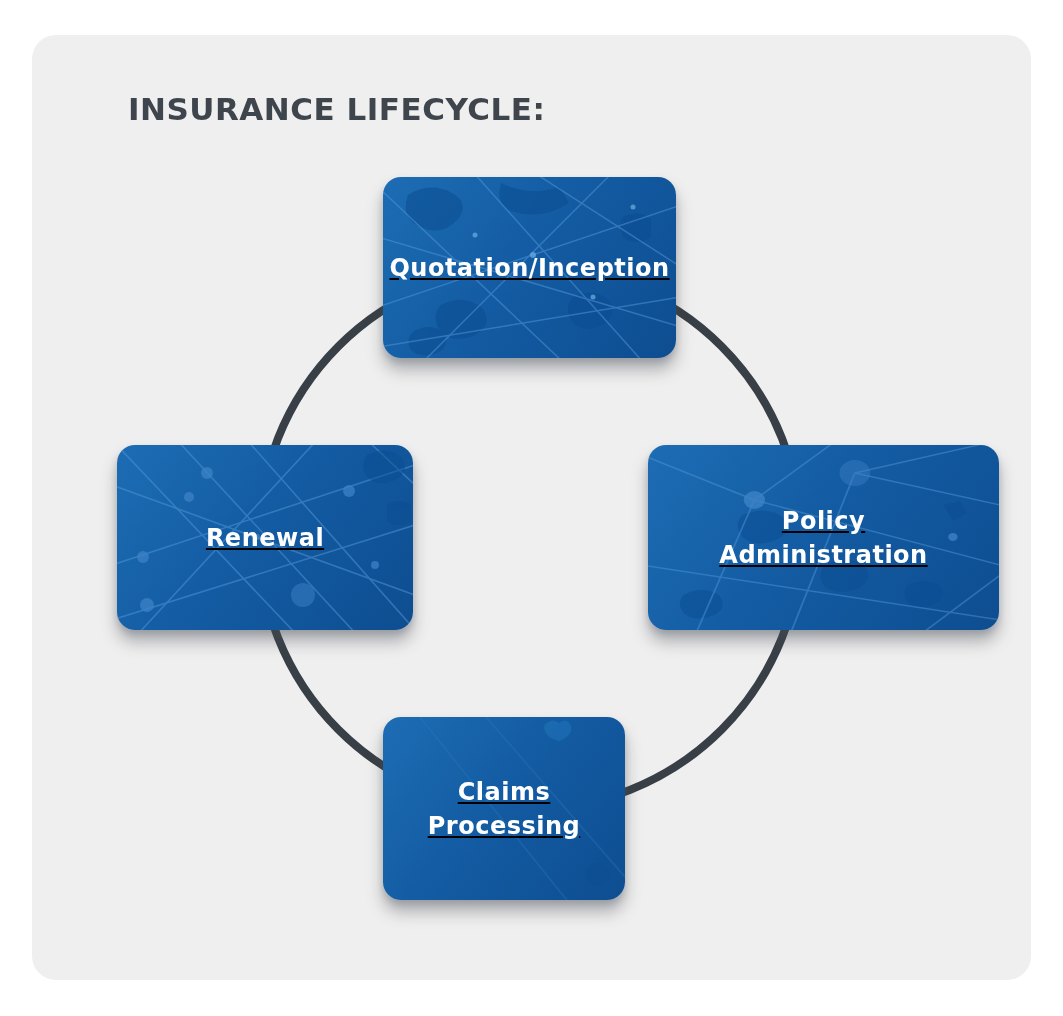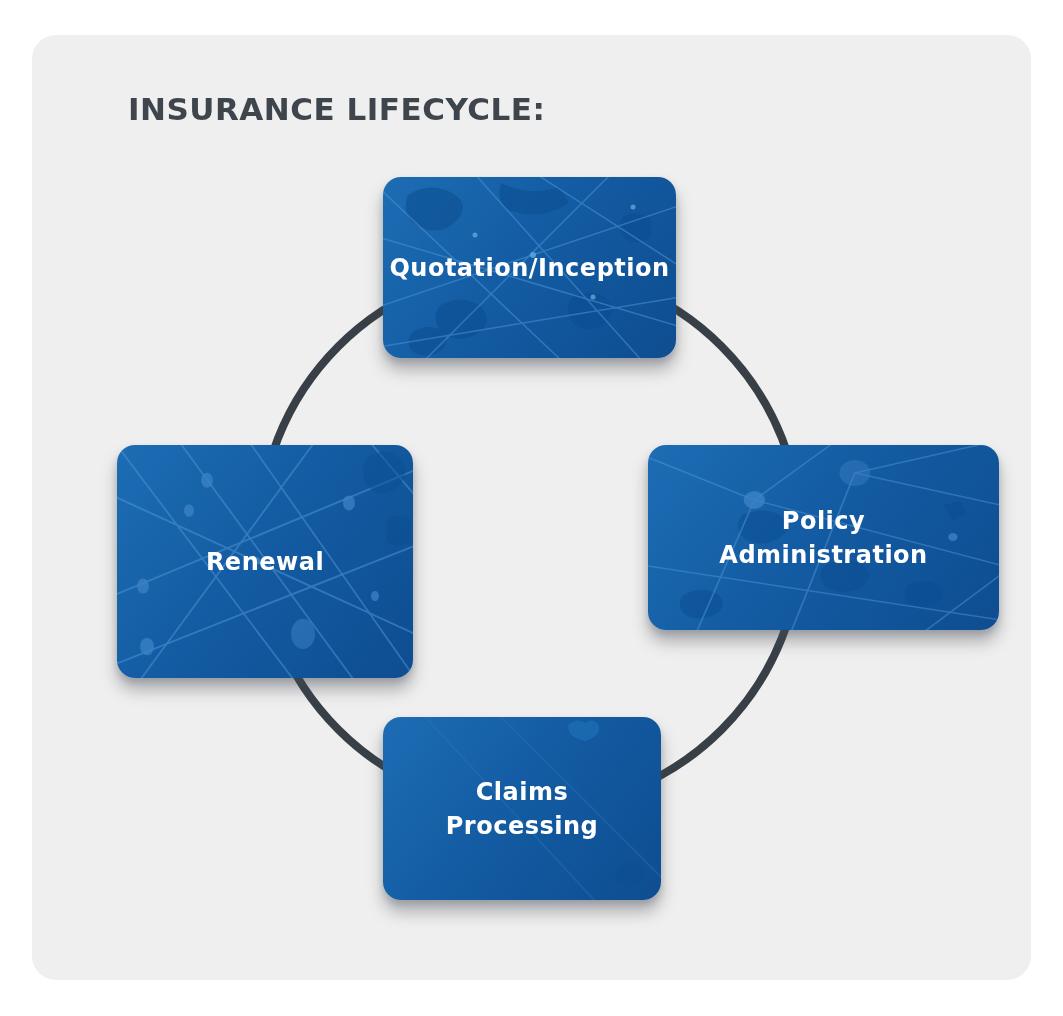--- a/index.html
+++ b/index.html
@@ -42,25 +42,26 @@
 
   .node {
     position: absolute;
     border-radius: 18px;
     overflow: hidden;
     background: linear-gradient(128deg, #1d6db4 0%, #135ba2 48%, #0e4d90 100%);
     box-shadow: 0 12px 16px rgba(70, 78, 88, 0.40), 0 4px 6px rgba(70, 78, 88, 0.20);
     display: flex;
     align-items: center;
     justify-content: center;
+    text-decoration: underline;
   }
   .node-top    { left: 383px; top: 177px; width: 293px; height: 181px; }
   .node-right  { left: 648px; top: 445px; width: 351px; height: 185px; }
-  .node-bottom { left: 383px; top: 717px; width: 278px; height: 183px; align-items: center; }
-  .node-left   { left: 117px; top: 445px; width: 296px; height: 233px; }
+  .node-bottom { left: 383px; top: 717px; width: 242px; height: 183px; align-items: center; }
+  .node-left   { left: 117px; top: 445px; width: 296px; height: 185px; }
 
   .texture {
     position: absolute;
     left: 0; top: 0;
     width: 100%; height: 100%;
     pointer-events: none;
   }
 
   .node-label {
     position: relative;

